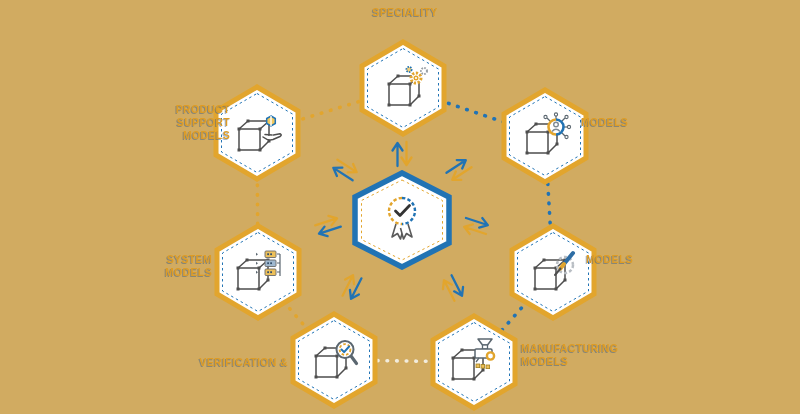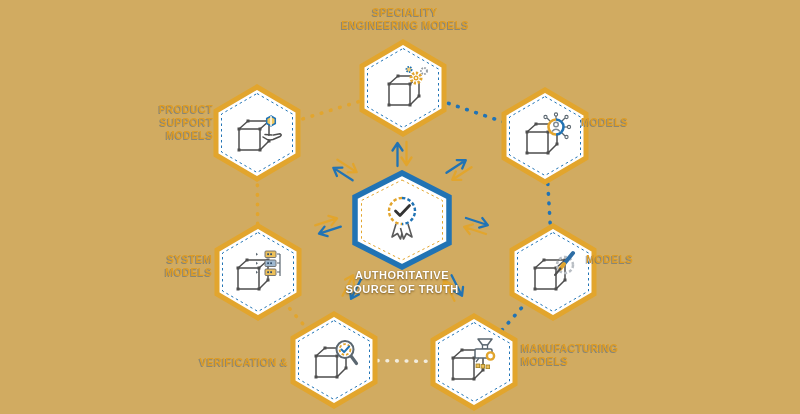--- a/index.html
+++ b/index.html
@@ -51,47 +51,42 @@
         <use href="#swap-arrow" transform="translate(459,170) rotate(-33)"></use>
         <use href="#swap-arrow" transform="translate(328,226) rotate(162)"></use>
         <use href="#swap-arrow" transform="translate(476,226) rotate(18)"></use>
         <use href="#swap-arrow" transform="translate(352,287) rotate(117)"></use>
         <use href="#swap-arrow" transform="translate(453,288) rotate(63)"></use>
       </g>
   </svg>
 
   <div class="diagram-label align-center" style="left:300px;top:6px;width:210px;">
     <div>SPECIALITY</div>
-    <div>ENGINEERING MODELS</div>
-  </div>
-  <div class="diagram-label align-right" style="left:127px;top:103px;width:86px;">
+  </div>
+  <div class="diagram-label align-right" style="left:144px;top:103px;width:86px;">
     <div>PRODUCT</div>
     <div>SUPPORT</div>
     <div>MODELS</div>
   </div>
   <div class="diagram-label" style="left:581px;top:116px;width:130px;">
     <div>MODELS</div>
   </div>
   <div class="diagram-label align-right" style="left:126px;top:253px;width:86px;text-align:right;">
     <div>SYSTEM</div>
     <div>MODELS</div>
   </div>
   <div class="diagram-label" style="left:586px;top:253px;width:110px;">
     <div>MODELS</div>
   </div>
   <div class="diagram-label align-right" style="left:138px;top:342px;width:150px;margin-top:14px;">
     <div>VERIFICATION &amp;</div>
   </div>
   <div class="diagram-label" style="left:521px;top:342px;width:140px;">
     <div>MANUFACTURING</div>
     <div>MODELS</div>
-  </div>
-  <div id="center-label">
-    <div>AUTHORITATIVE</div>
-    <div>SOURCE OF TRUTH</div>
   </div>
 
   <div id="center-hex">
     <svg width="104" height="100" viewBox="0 0 104 100">
       <polygon class="hex-outline-blue" points="52,3 99,27 99,73 52,97 5,73 5,27"></polygon>
       <polygon class="hex-inner-dash-gold" points="52,10 92.5,30.5 92.5,69.5 52,90 11.5,69.5 11.5,30.5"></polygon>
 
       <path d="M52,28 A13,13 0 0 0 52,54" fill="none" stroke="var(--gold,#e2a52d)" stroke-width="2.4" stroke-dasharray="3.4 2.2"></path>
       <path d="M52,28 A13,13 0 0 1 52,54" fill="none" stroke="var(--blue,#2173b4)" stroke-width="2.4" stroke-dasharray="3.4 2.2"></path>
       <path d="M45.5,41 l4.5,4.5 l9.5,-10" fill="none" stroke="#333333" stroke-width="2.8" stroke-linecap="round" stroke-linejoin="round"></path>

